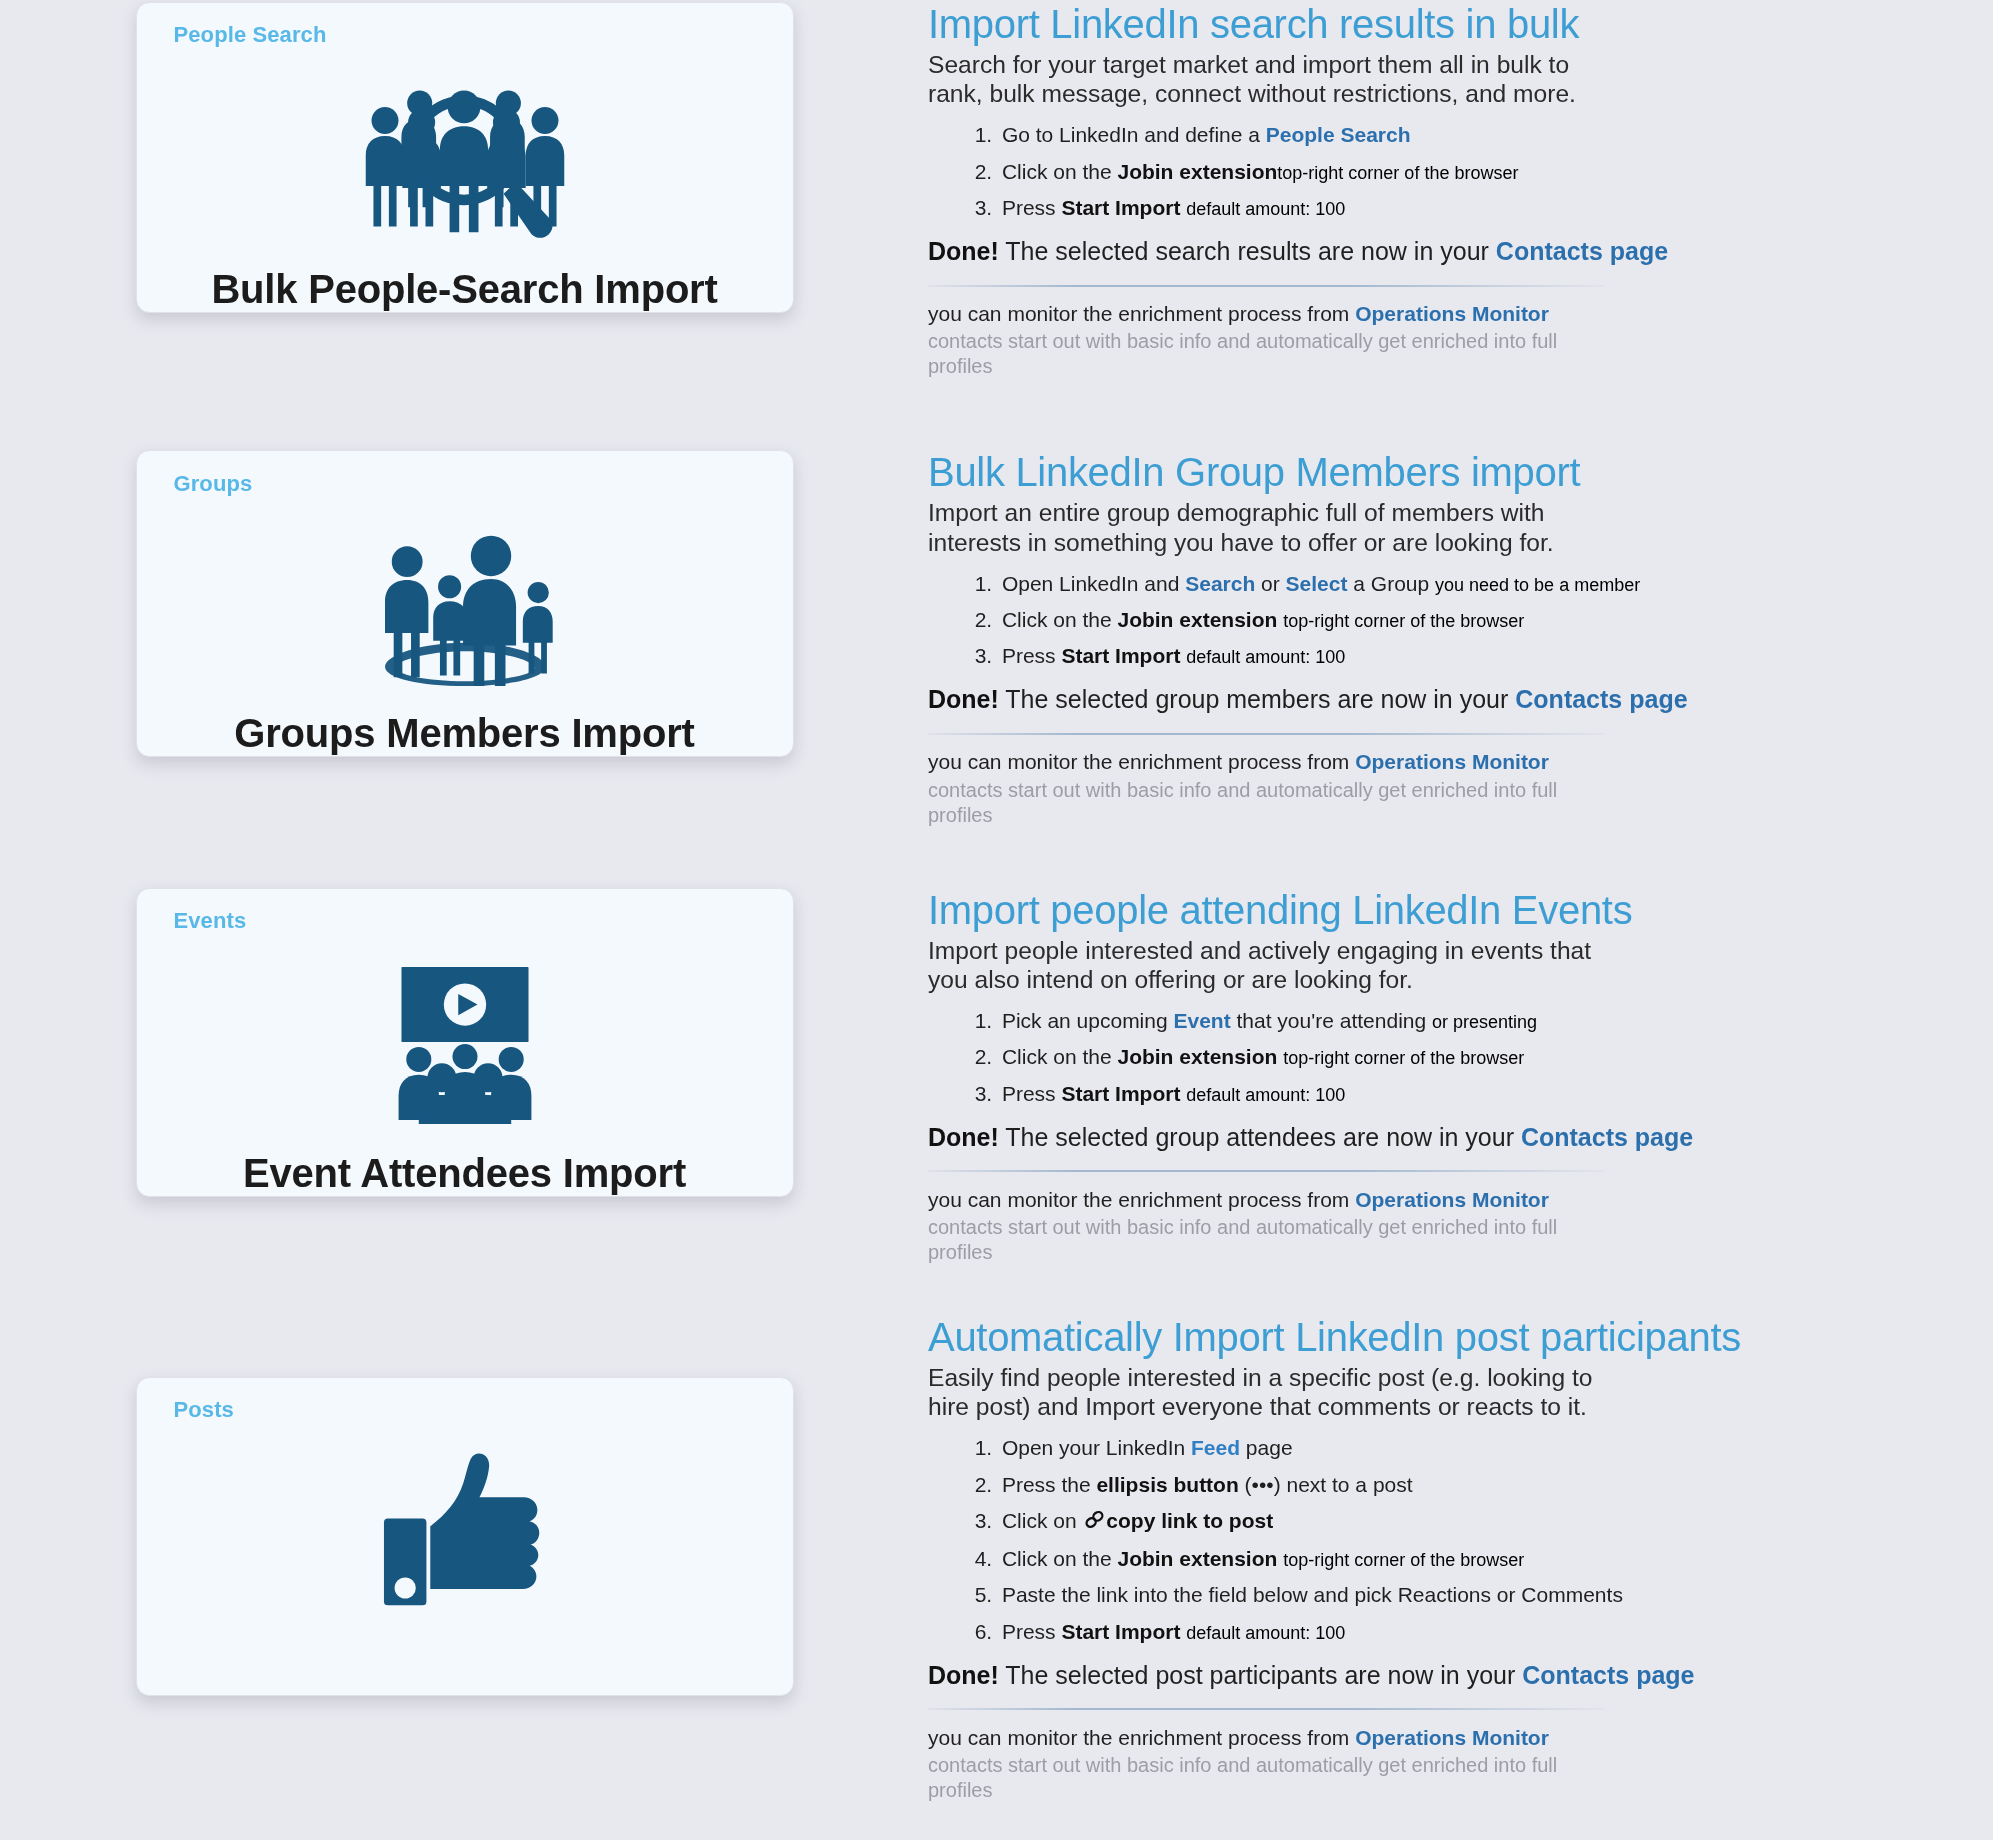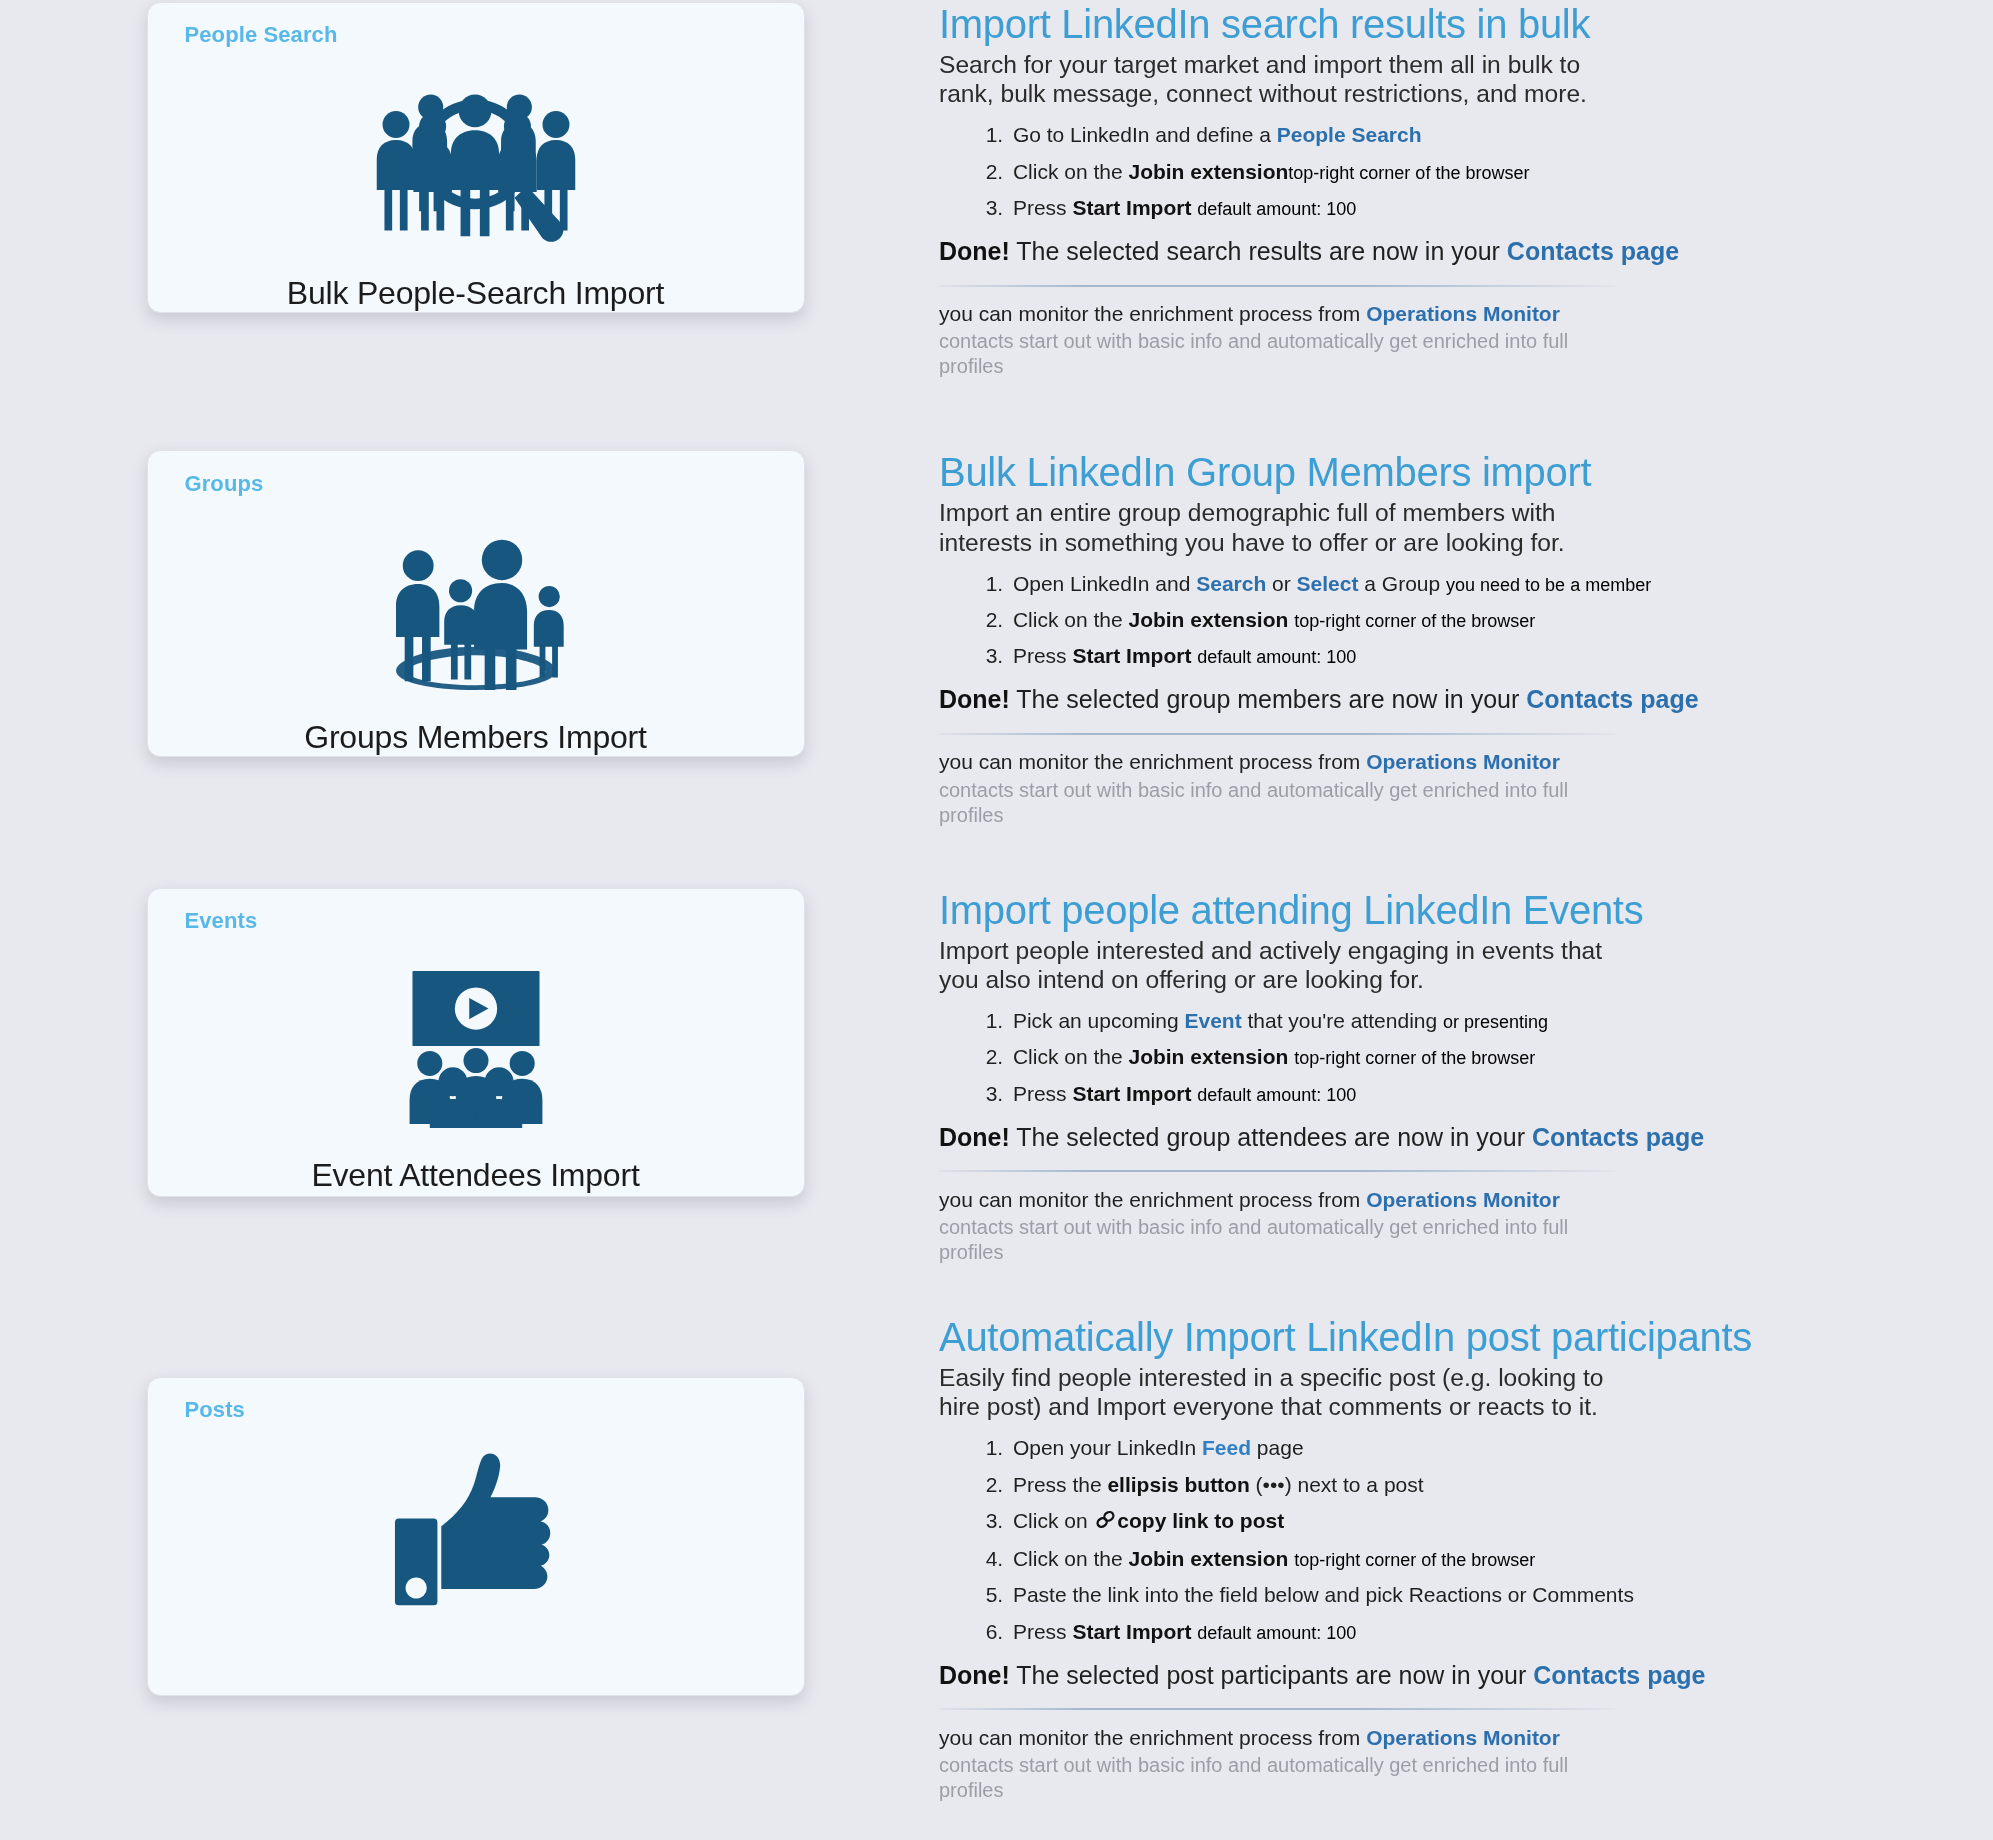--- a/index.html
+++ b/index.html
@@ -10,21 +10,21 @@
     font-family: "Liberation Sans", sans-serif;
   }
   body {
     min-height: 1840px;
     position: relative;
     overflow-x: hidden;
   }
 
   .page {
     width: 1994px;
-    padding: 0 0 0 12px;
+    padding: 0 0 0 1px;
   }
 
   .feature-row {
     display: flex;
     align-items: flex-start;
     width: 1994px;
     position: relative;
   }
 
   
@@ -57,23 +57,23 @@
   }
   .card-icon {
     margin-top: 75px;
     height: 183px;
     display: flex;
     align-items: center;
     justify-content: center;
   }
   .card-title {
     margin-top: 25px;
-    font-size: 32px;
+    font-size: 40px;
     color: #1c1c1c;
-    font-weight: 400;
+    font-weight: 700;
     text-align: center;
     letter-spacing: -0.2px;
   }
 
   
   .card.h1 { height: 311px; }
   .card.h2 { height: 307px; }
   .card.h3 { height: 309px; }
   .card.h4 { height: 319px; }
 

